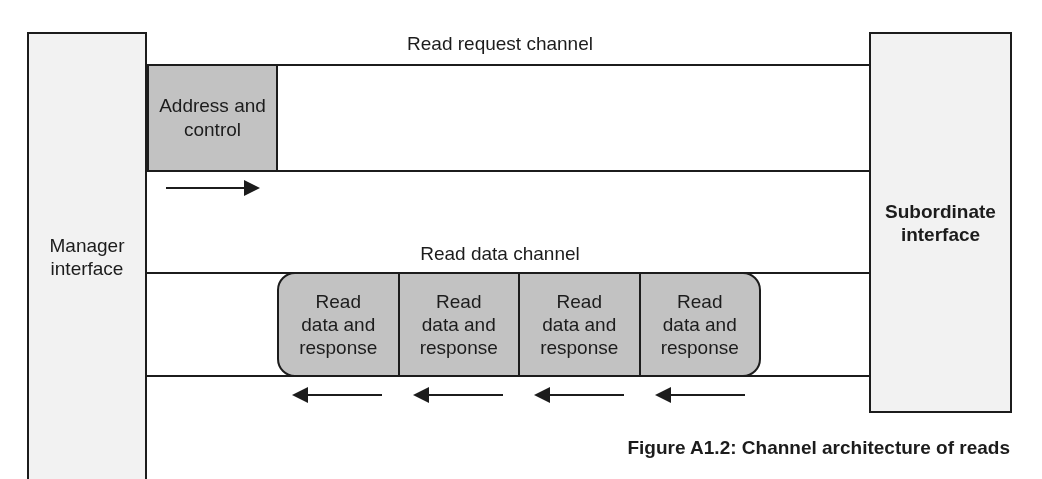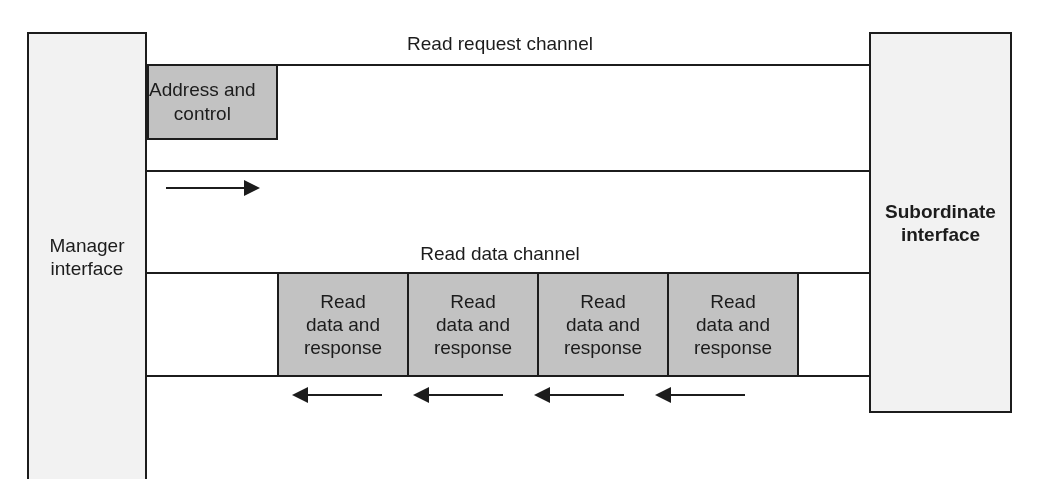--- a/index.html
+++ b/index.html
@@ -56,33 +56,34 @@
   #request-channel-label { top: 33px; }
   #data-channel-label { top: 243px; }
 
   .payload-box {
     box-sizing: border-box;
     background: var(--payload-fill, #c2c2c2);
     border: 2px solid var(--line, #1c1c1c);
   }
   #address-control-box {
     position: absolute;
-    left: 147px; top: 64px; width: 131px; height: 76px;
-    display: flex; align-items: center; 
+    left: 147px; top: 64px; width: 131px; height: 108px;
+    display: flex; align-items: center; justify-content: center;
   }
   .payload-label {
     font-size: 19px;
     line-height: 24px;
     text-align: center;
     white-space: pre-line;
   }
   #data-payload-row {
     position: absolute;
-    left: 277px; top: 272px; width: 522px; height: 105px;
+    left: 277px; top: 272px; width: 484px; height: 105px;
     display: flex;
+    border-radius: 18px;
   }
   .data-cell {
     flex: 1 1 0;
     display: flex;
     align-items: center;
     justify-content: center;
     font-size: 19px;
     line-height: 23px;
     text-align: center;
     white-space: pre-line;
@@ -185,14 +186,15 @@
   </div>
   <div class="arrow left" id="data-arrow-3">
     <div class="shaft"></div>
     <div class="head"></div>
   </div>
   <div class="arrow left" id="data-arrow-4">
     <div class="shaft"></div>
     <div class="head"></div>
   </div>
 
+  <div id="figure-caption">Figure A1.2: Channel architecture of reads</div>
 
 </div>
 
 </body></html>

